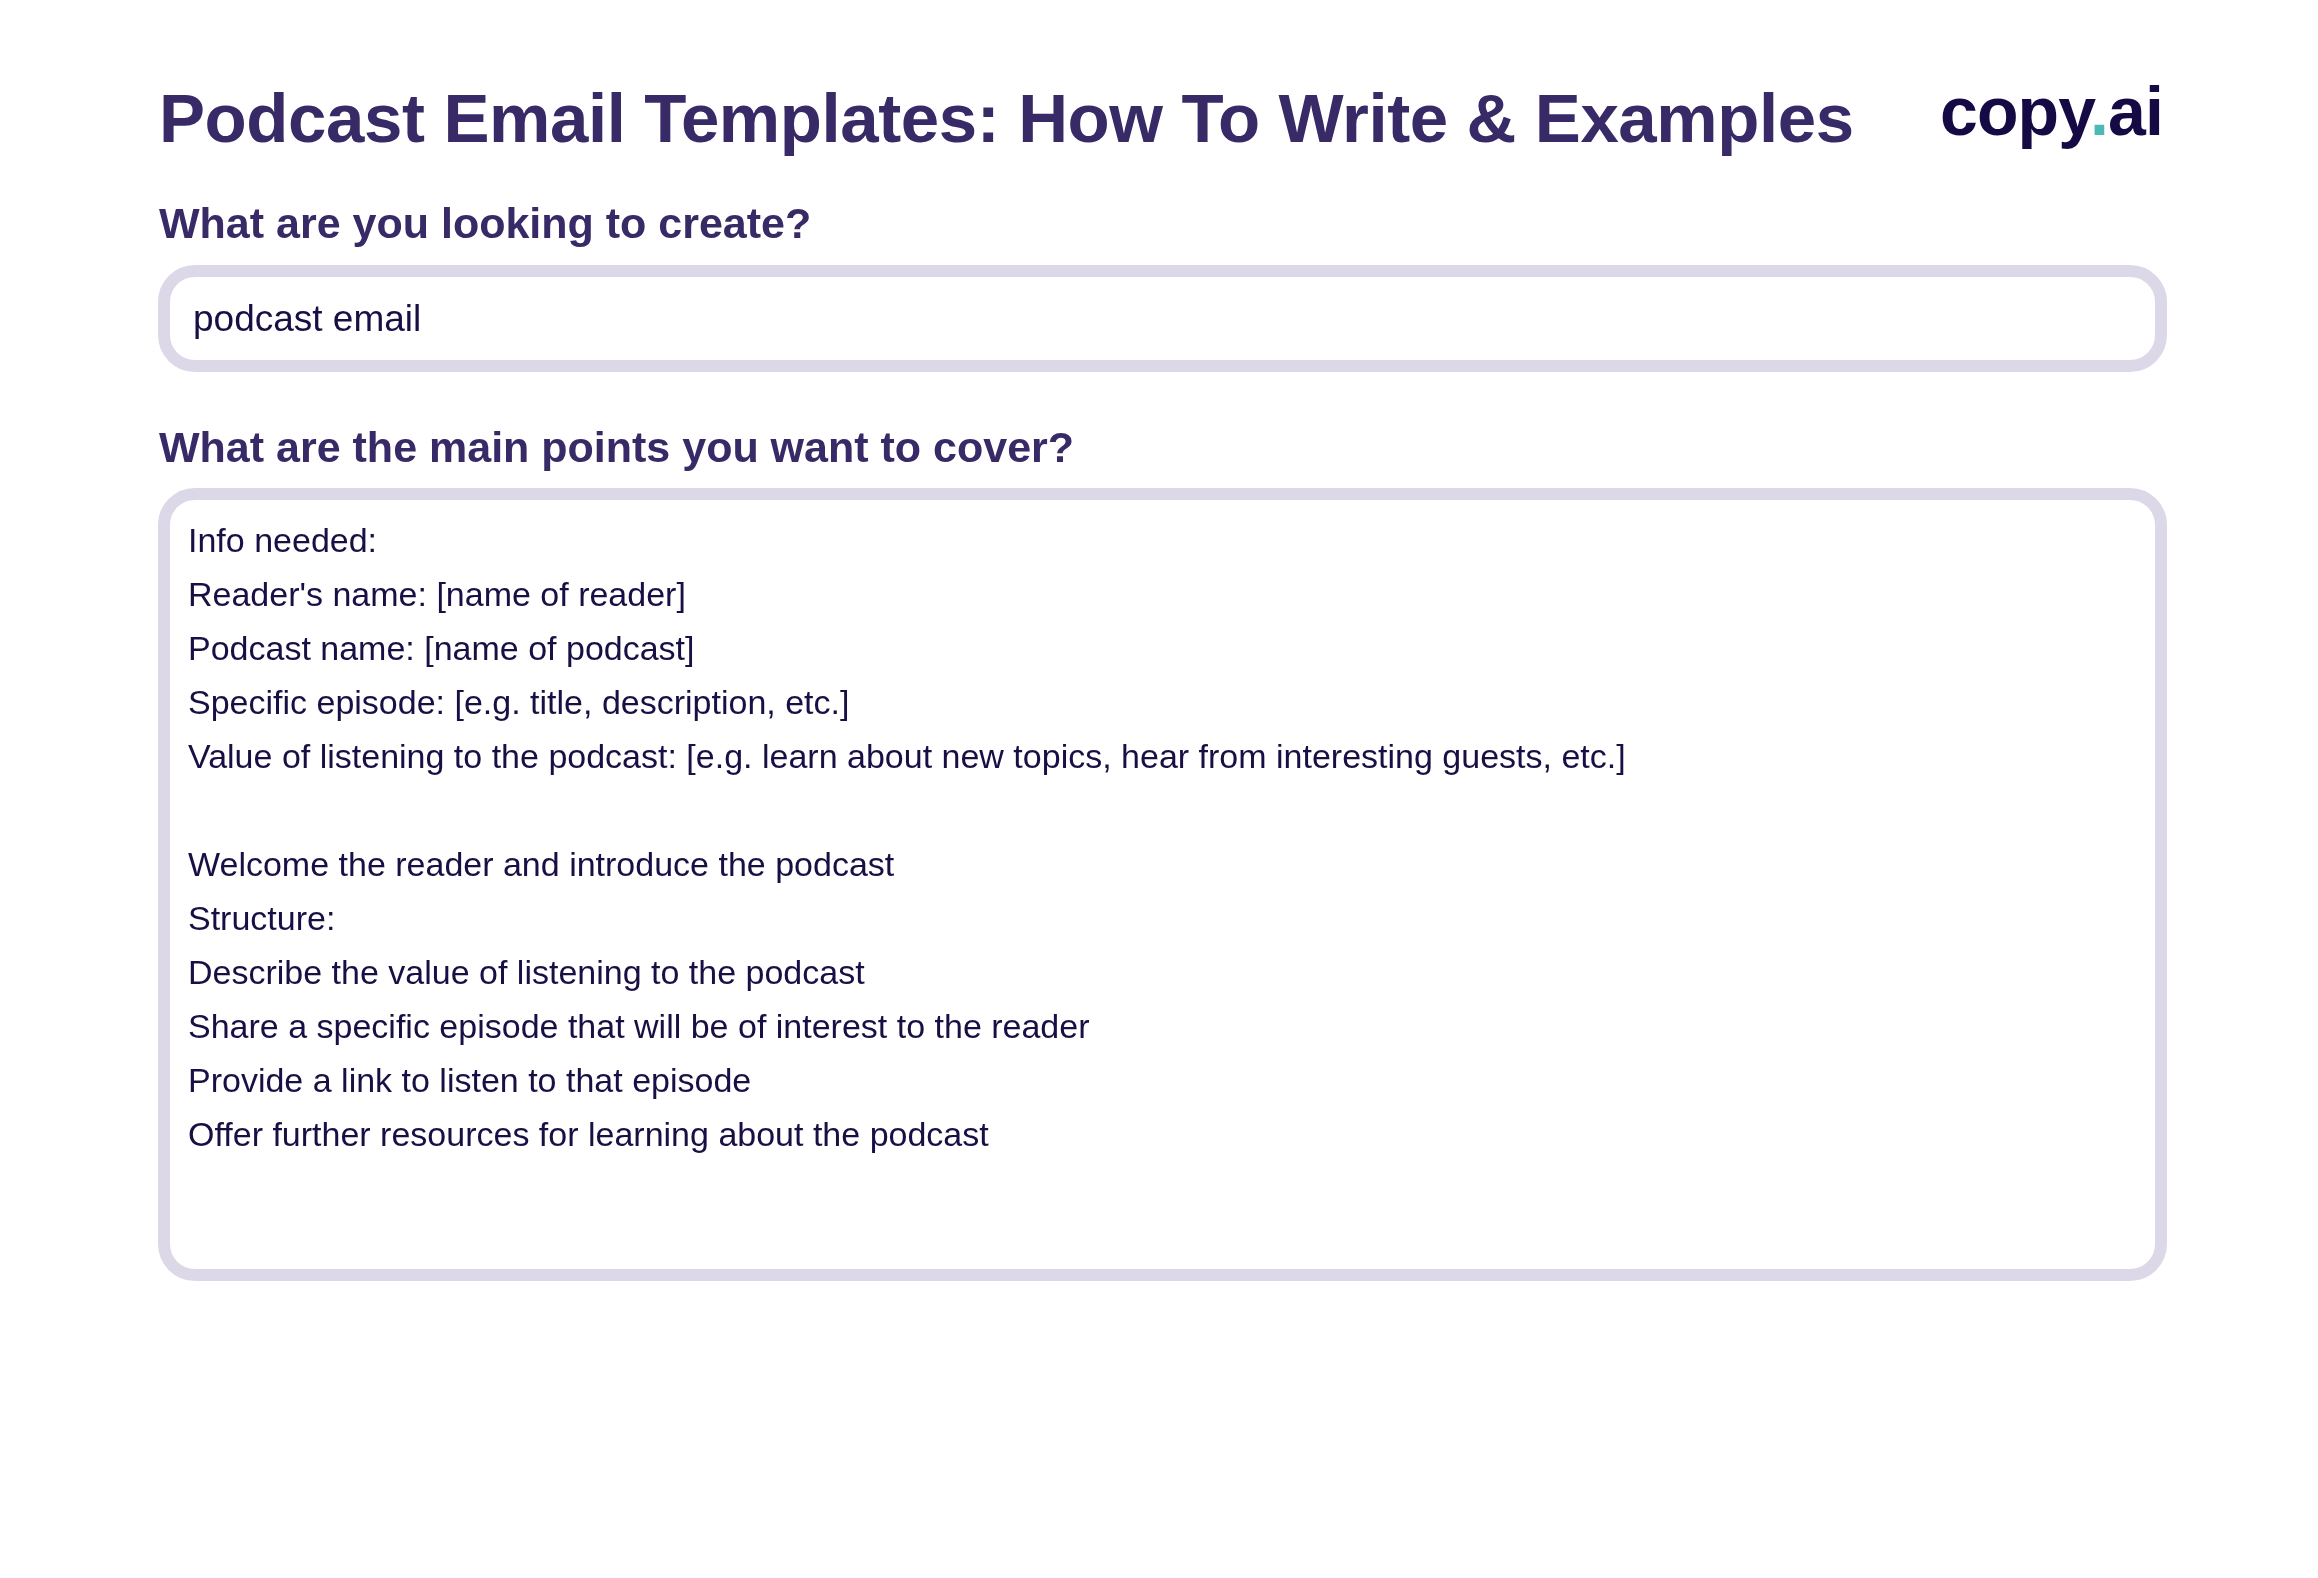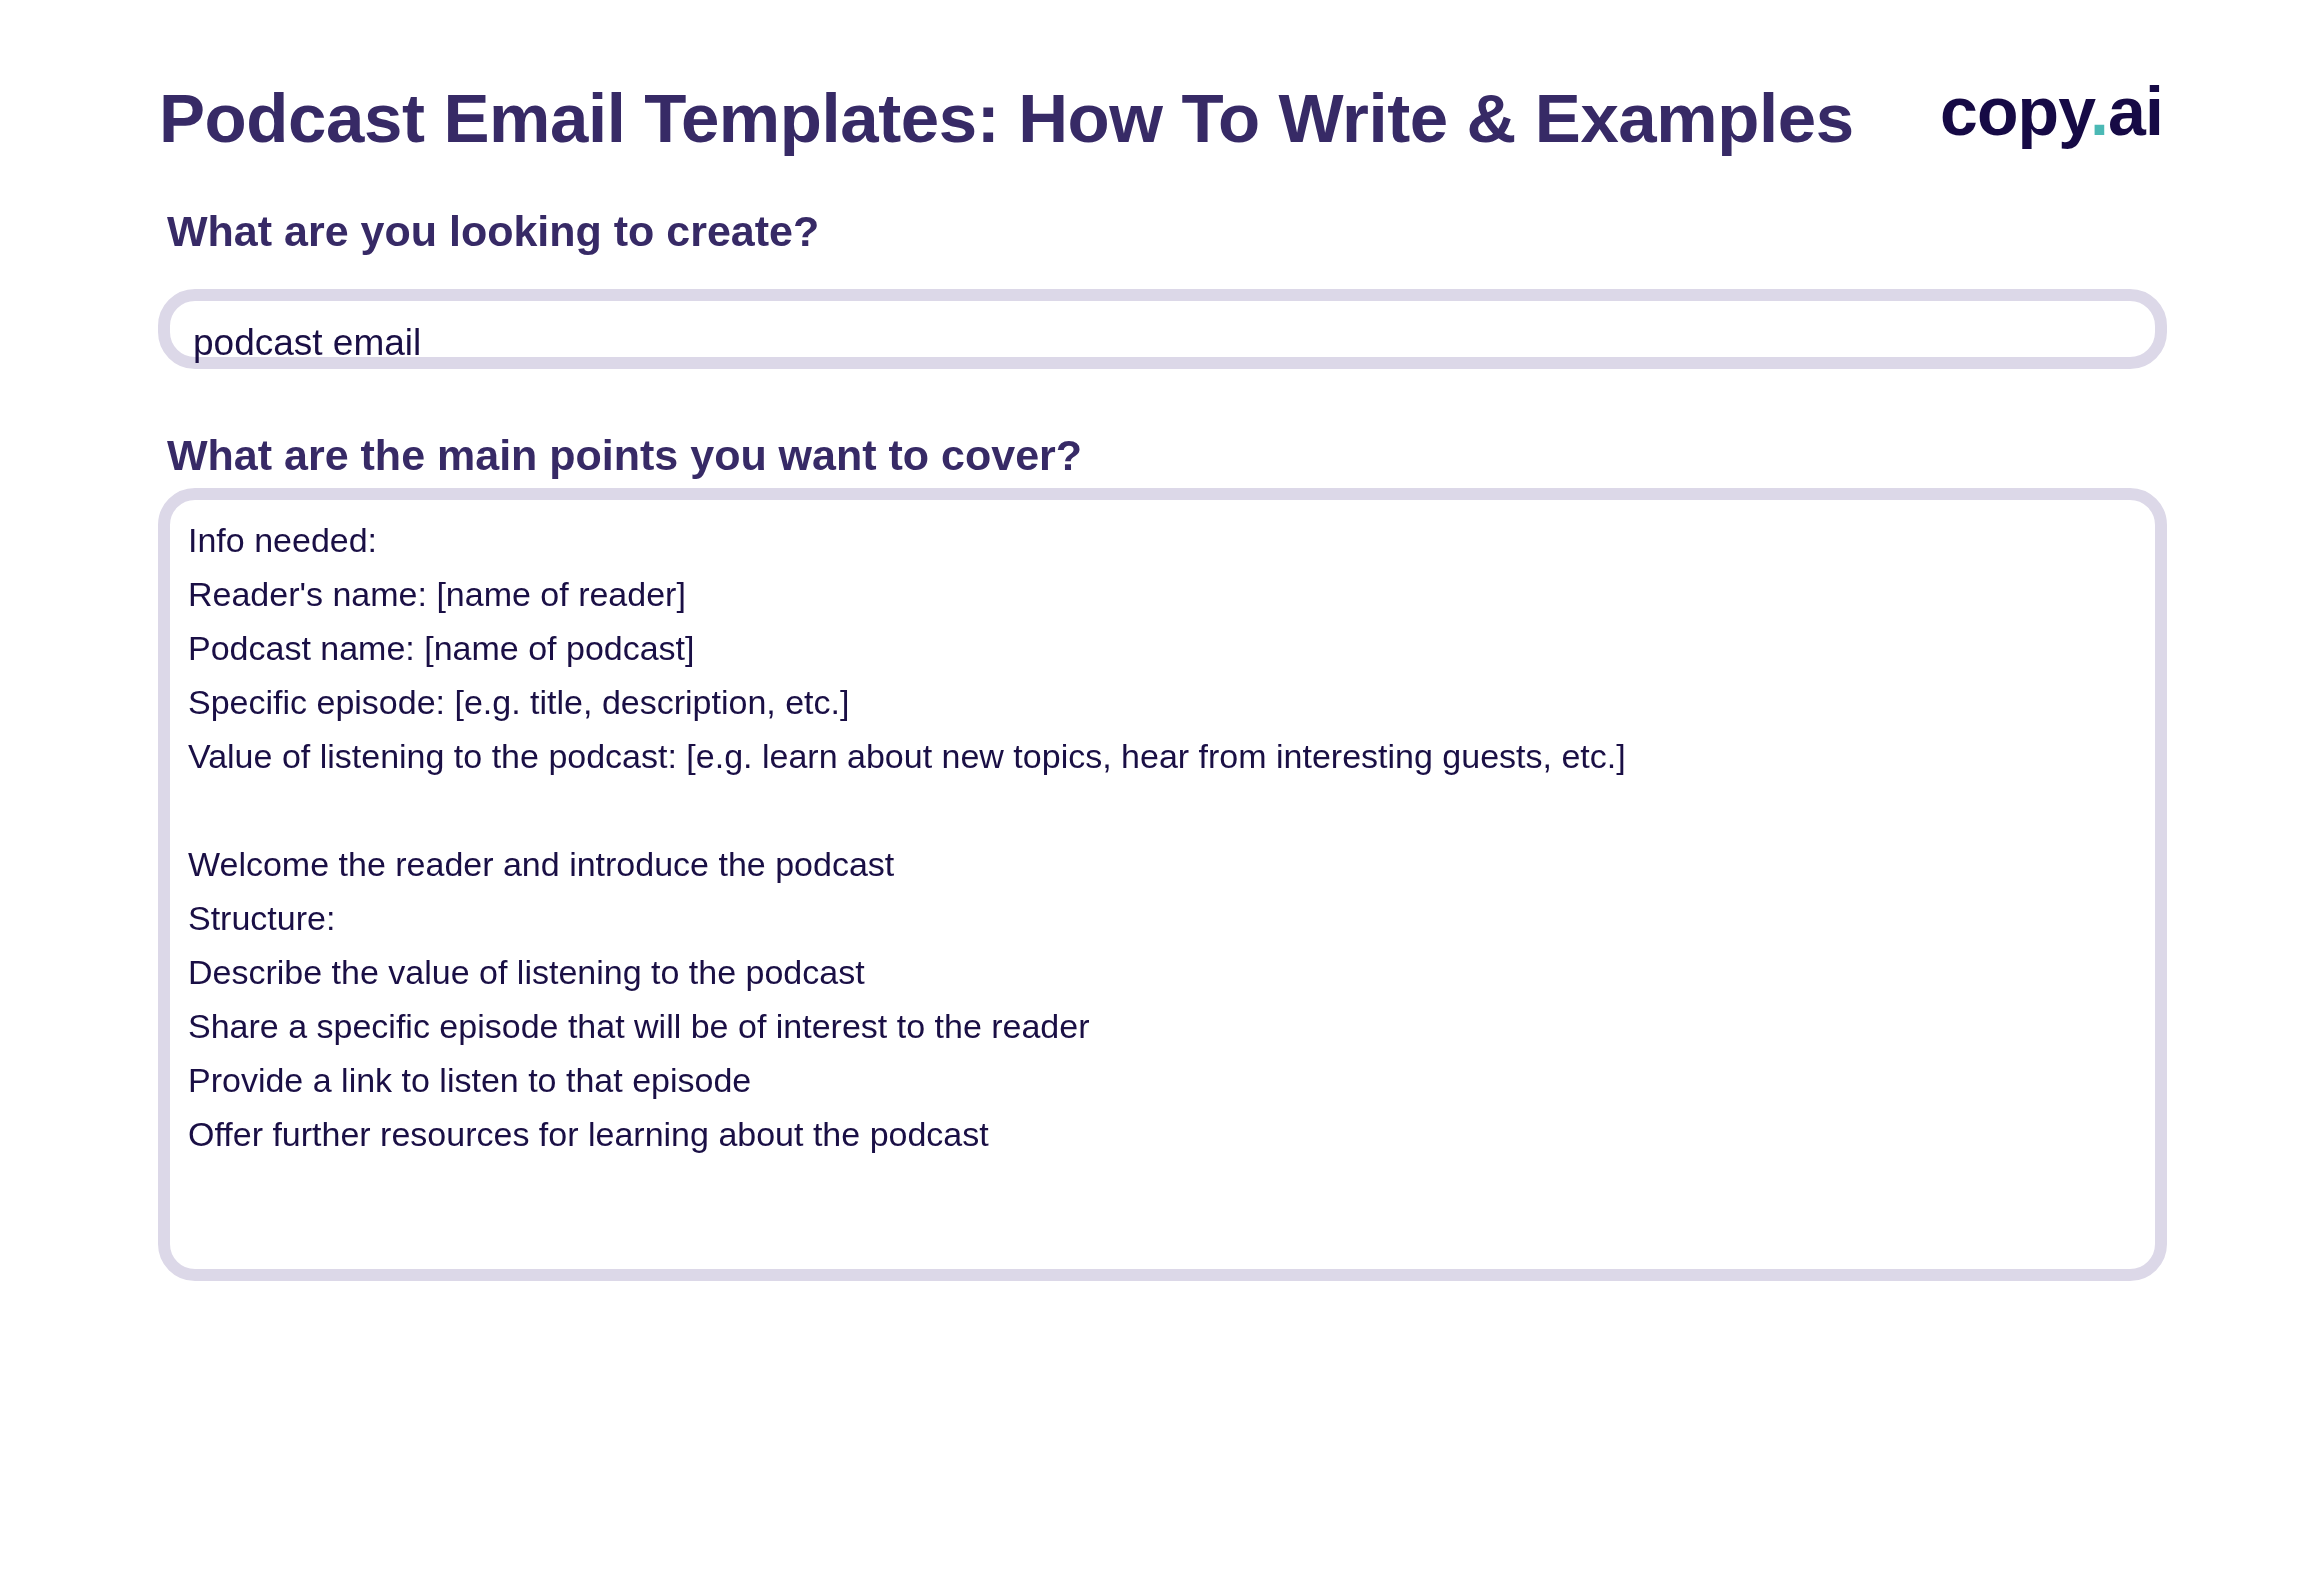--- a/index.html
+++ b/index.html
@@ -12,32 +12,32 @@
     margin: 0; font-size: 69px; font-weight: 700; line-height: 80px;
     color: #372a66; letter-spacing: -0.4px; white-space: nowrap;
   }
   .logo {
     position: absolute; right: 156px; top: 71px;
     font-size: 68px; font-weight: 700; line-height: 80px;
     color: #160a45; letter-spacing: -0.9px; white-space: nowrap;
   }
   .logo .dot { color: #4bb9b5; }
   .label {
-    position: absolute; left: 159px; margin: 8px;
+    position: absolute; left: 159px; margin: 0;
     font-size: 43px; font-weight: 700; line-height: 54px;
     color: #372a66; white-space: nowrap;
   }
   .label-1 { top: 196px; }
   .label-2 { top: 420px; }
   .field {
     position: absolute; left: 158px; width: 2009px;
     box-sizing: border-box; border: 12.5px solid #dcd8e8; border-radius: 37px;
     background: #ffffff;
   }
-  .input-box { top: 265px; height: 80px; margin-top: 24px; }
+  .input-box { top: 265px; height: 107px; }
   .input-text {
     position: absolute; left: 23px; top: 18px;
     font-size: 37px; line-height: 48px; color: #1a0f45; white-space: nowrap;
   }
   .textarea-box { top: 488px; height: 793px; }
   .textarea-lines {
     position: absolute; left: 18px; top: 12.5px; right: 18px;
     font-size: 34px; line-height: 54px; color: #1a0f45;
   }
   .line { height: 54px; white-space: nowrap; }

